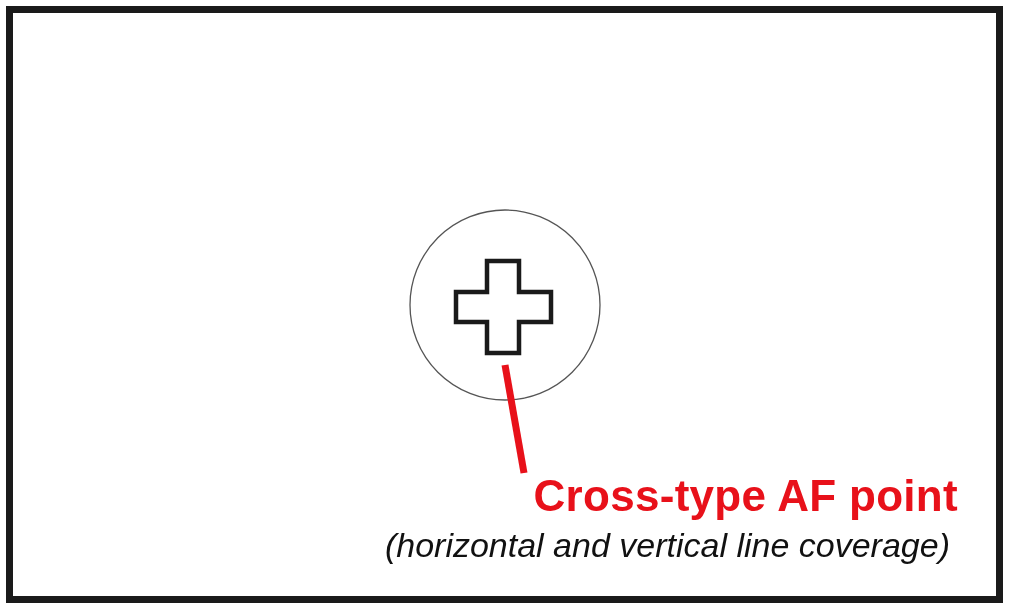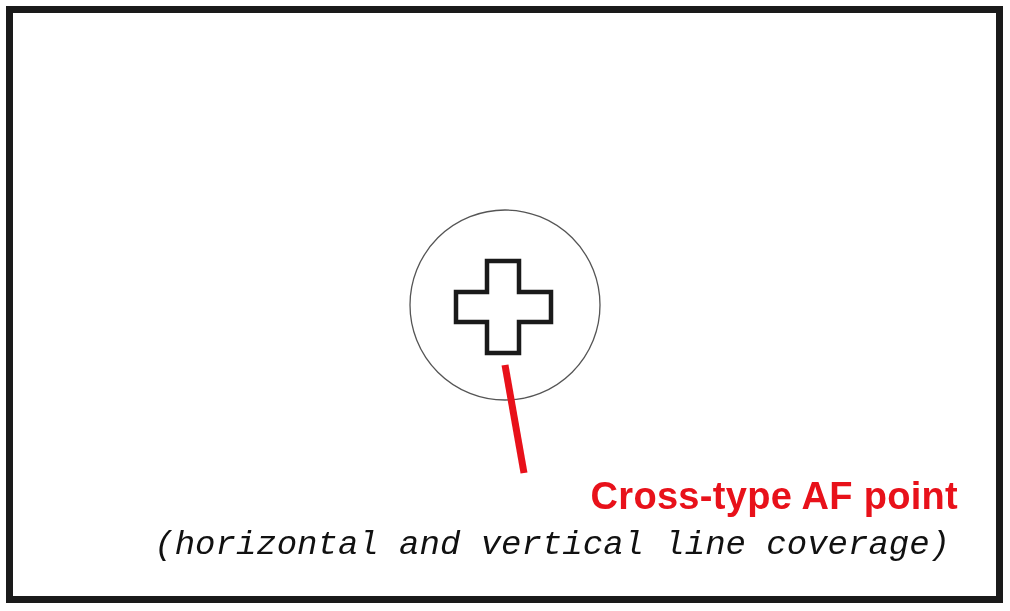--- a/index.html
+++ b/index.html
@@ -6,26 +6,26 @@
     body { width: 1010px; height: 611px; position: relative; overflow: hidden; }
     .frame {
       position: absolute; left: 6px; top: 6px;
       width: 983px; height: 583px;
       border: 7px solid #1a1a1a; background: #ffffff;
     }
     svg.diagram { position: absolute; left: 0; top: 0; }
     .title {
       position: absolute; right: 52px; top: 474px;
       font-family: "Liberation Sans", sans-serif;
-      font-weight: bold; font-size: 38px; line-height: 44px;
+      font-weight: bold; font-size: 44px; line-height: 44px;
       white-space: nowrap; letter-spacing: 0.3px;
     }
     .subtitle {
       position: absolute; right: 60px; top: 525px;
-      font-family: Liberation Mono, monospace;
+      font-family: Liberation Sans, sans-serif;
       font-style: italic; font-size: 34px; line-height: 40px;
       color: #111111; white-space: nowrap;
     }
   </style>
 </head>
 <body>
 
 <div class="frame"></div>
 
 <svg class="diagram" width="1010" height="611" viewBox="0 0 1010 611">

